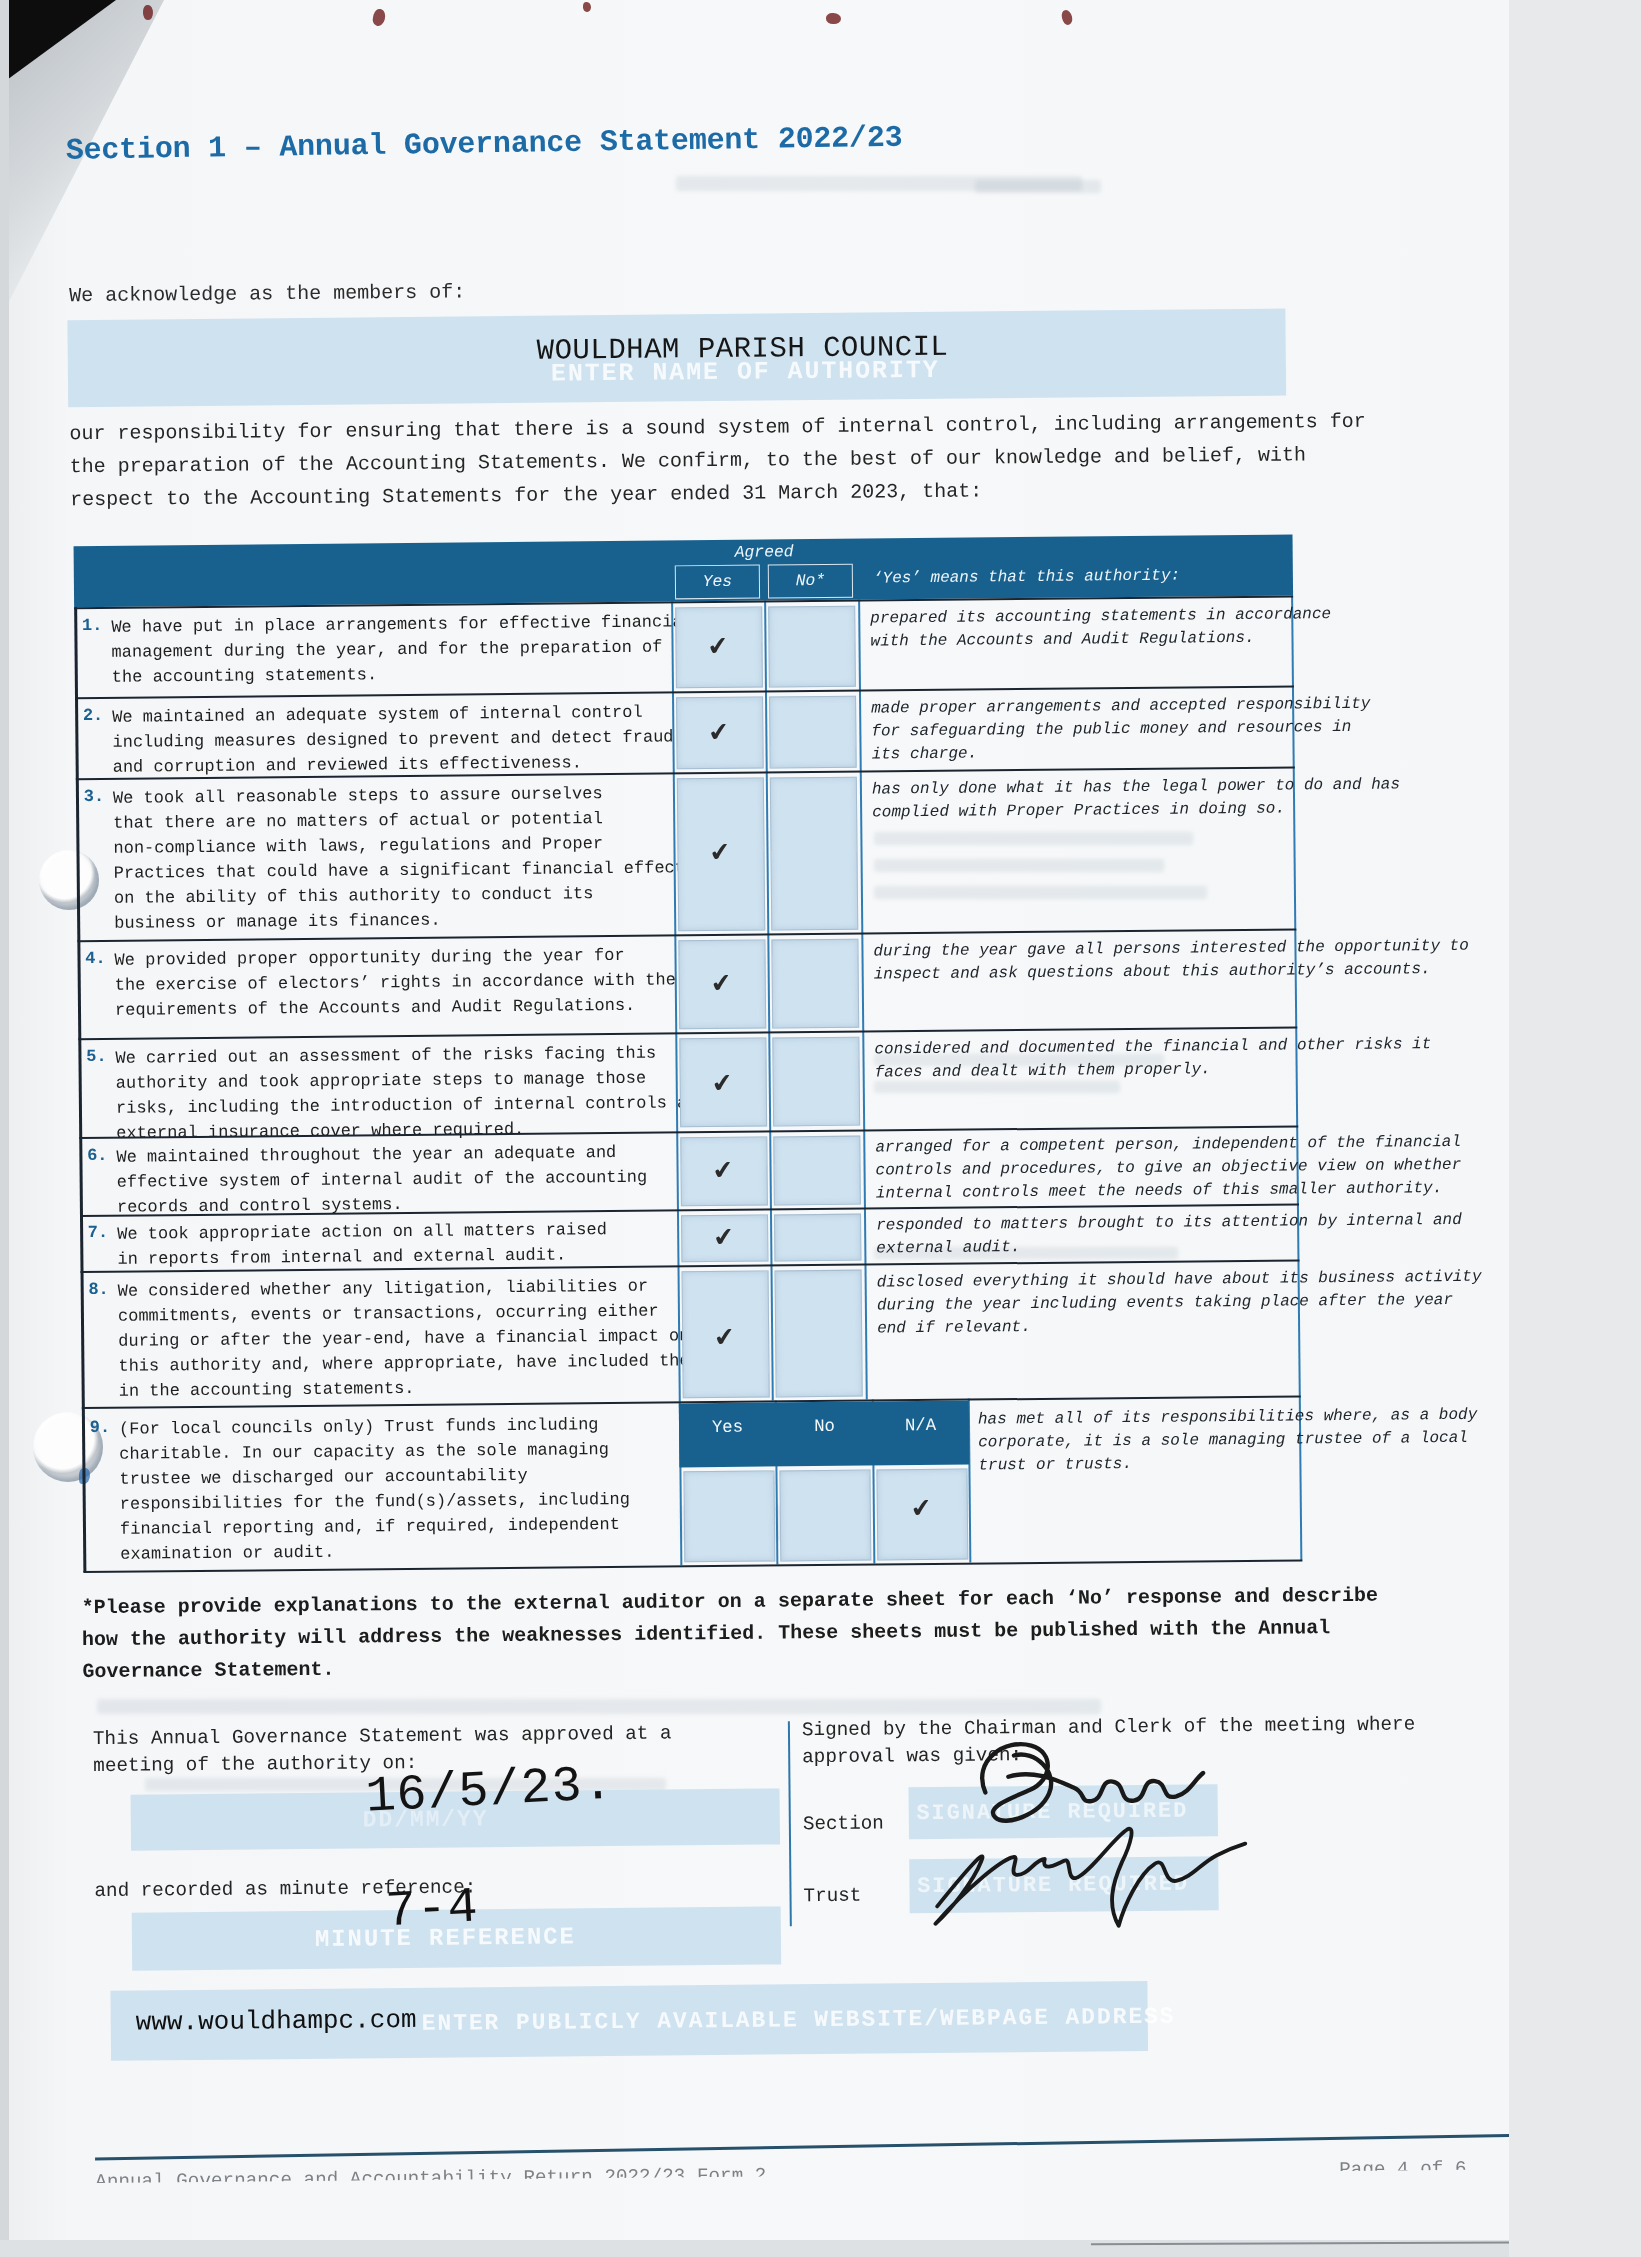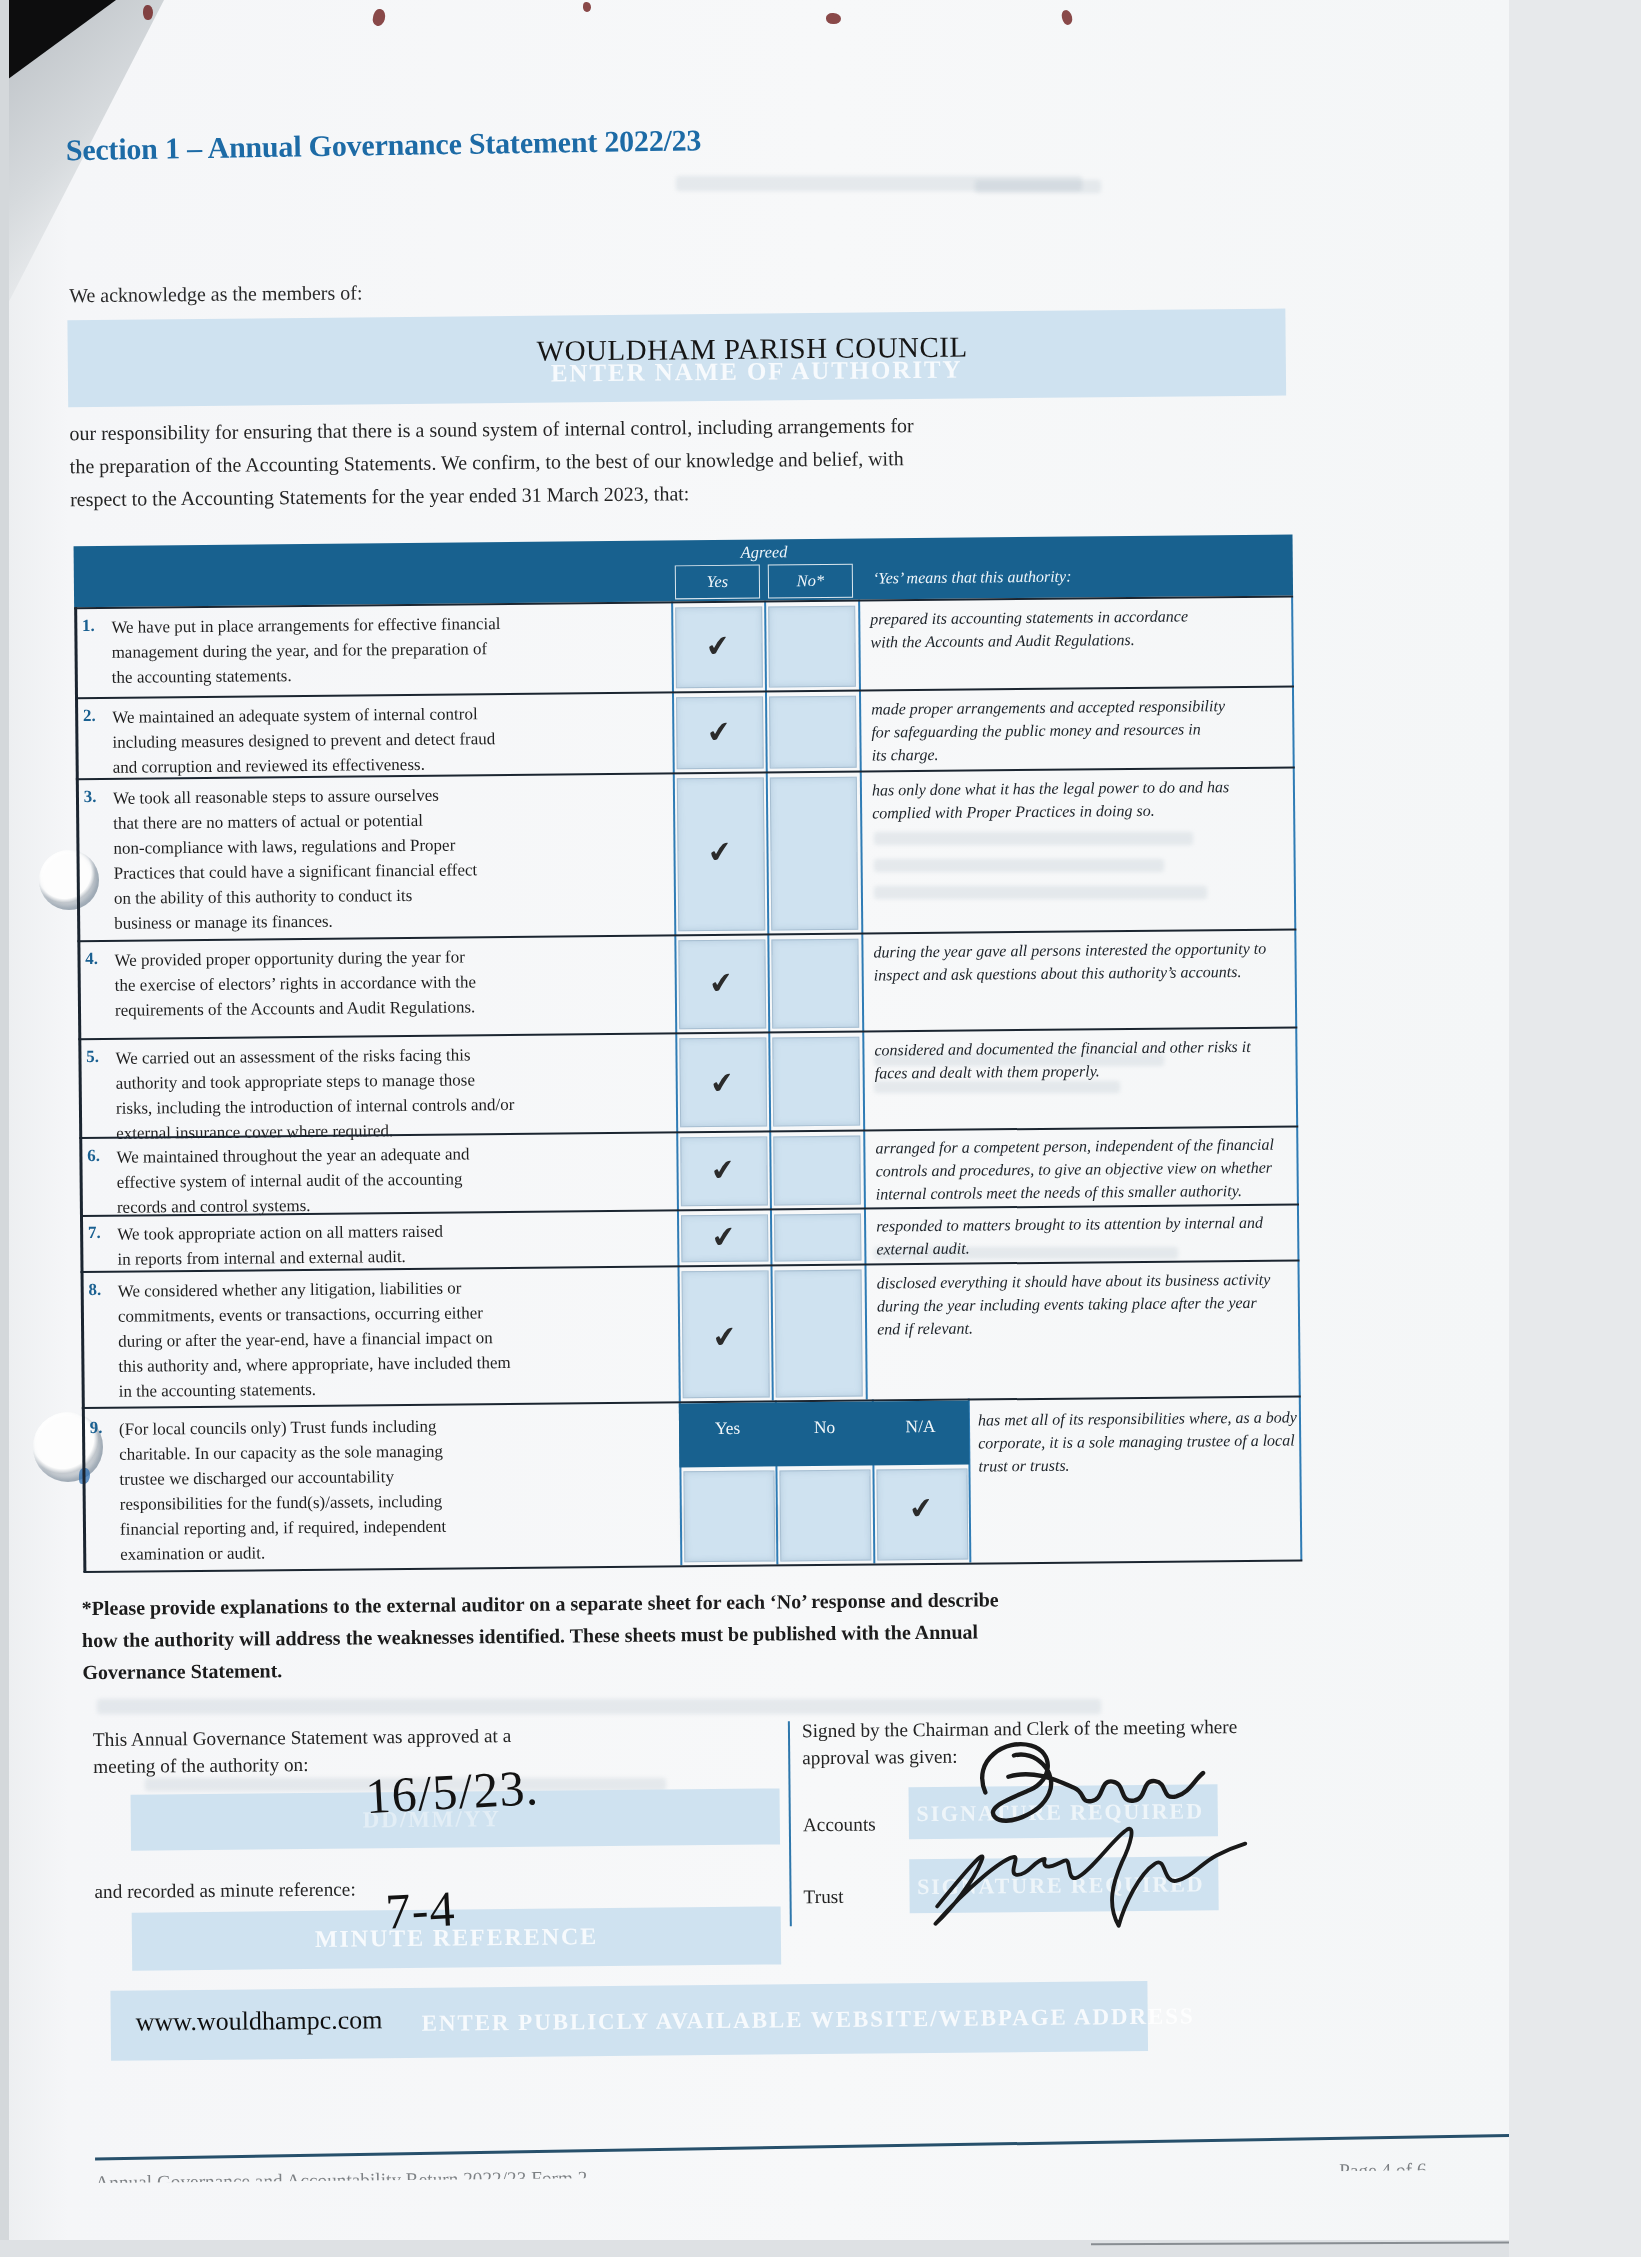--- a/index.html
+++ b/index.html
@@ -1,17 +1,17 @@
 <!DOCTYPE html>
 <html><head>
 <meta charset="utf-8">
 <style>
   html,body{margin:0;padding:0;background:#e7e9eb;}
   #stage{position:relative;width:1509px;height:2257px;overflow:hidden;
-         font-family:Liberation Serif, serif;color:#222;}
+         font-family:Liberation Mono, monospace;color:#222;}
   .paper{position:absolute;inset:0;
          background:linear-gradient(90deg,#eceef0 0,#f5f6f8 68px,#f7f8f9 55%,#f4f6f7 100%);}
   .abs{position:absolute;}
   .ml{white-space:pre;}
   
   .corner-black{position:absolute;left:0;top:0;width:116px;height:85px;
     background:#0d0d0e;clip-path:polygon(0 0,100% 0,0 100%);}
   .corner-fold{position:absolute;left:0;top:0;width:164px;height:319px;
     background:linear-gradient(135deg,#b9bec3 0,#d6dadd 45%,rgba(246,247,248,0) 75%);
     clip-path:polygon(0 0,100% 0,0 100%);}
@@ -271,21 +271,21 @@
     </div>
     <div class="abs hand" style="left:378px;top:1877px;">7-4</div>
 
     <div class="divider" style="left:782px;top:1721px;height:205px;"></div>
     <div class="abs btxt ml" style="left:796px;top:1717px;">Signed by the Chairman and Clerk of the meeting where
 approval was given:</div>
 
     <div class="abs band" style="left:902px;top:1788px;width:309px;height:52px;">
       <div class="abs wm" style="left:7.7px;top:13.5px;font-size:22px;opacity:.8;white-space:nowrap;overflow:hidden;width:299px;">SIGNATURE REQUIRED</div>
     </div>
-    <div class="abs btxt" style="left:796px;top:1811px;">Accounts</div>
+    <div class="abs btxt" style="left:796px;top:1811px;">Section</div>
 
     <div class="abs band" style="left:902px;top:1860px;width:309px;height:54px;">
       <div class="abs wm" style="left:7.7px;top:15.4px;font-size:22px;opacity:.8;white-space:nowrap;overflow:hidden;width:299px;">SIGNATURE REQUIRED</div>
     </div>
     <div class="abs btxt" style="left:796px;top:1883px;">Trust</div>
 
     <svg class="abs" style="left:946px;top:1732px;" width="270" height="121" viewBox="0 0 280 125">
       <path class="sig" stroke-width="4.5" d="M34,64 C20,30 56,8 82,16 C106,23 104,52 80,62 C58,71 34,80 44,90 C54,100 90,88 100,66 C110,44 86,20 64,26 M58,48 C86,40 112,54 126,60 C138,65 132,76 144,74 C158,72 152,52 166,54 C180,56 172,76 188,74 C202,72 196,52 210,54 C224,56 216,74 232,70 C246,66 250,54 260,46"></path>
     </svg>
     <svg class="abs" style="left:906px;top:1811px;" width="348" height="135" viewBox="0 0 360 140">

